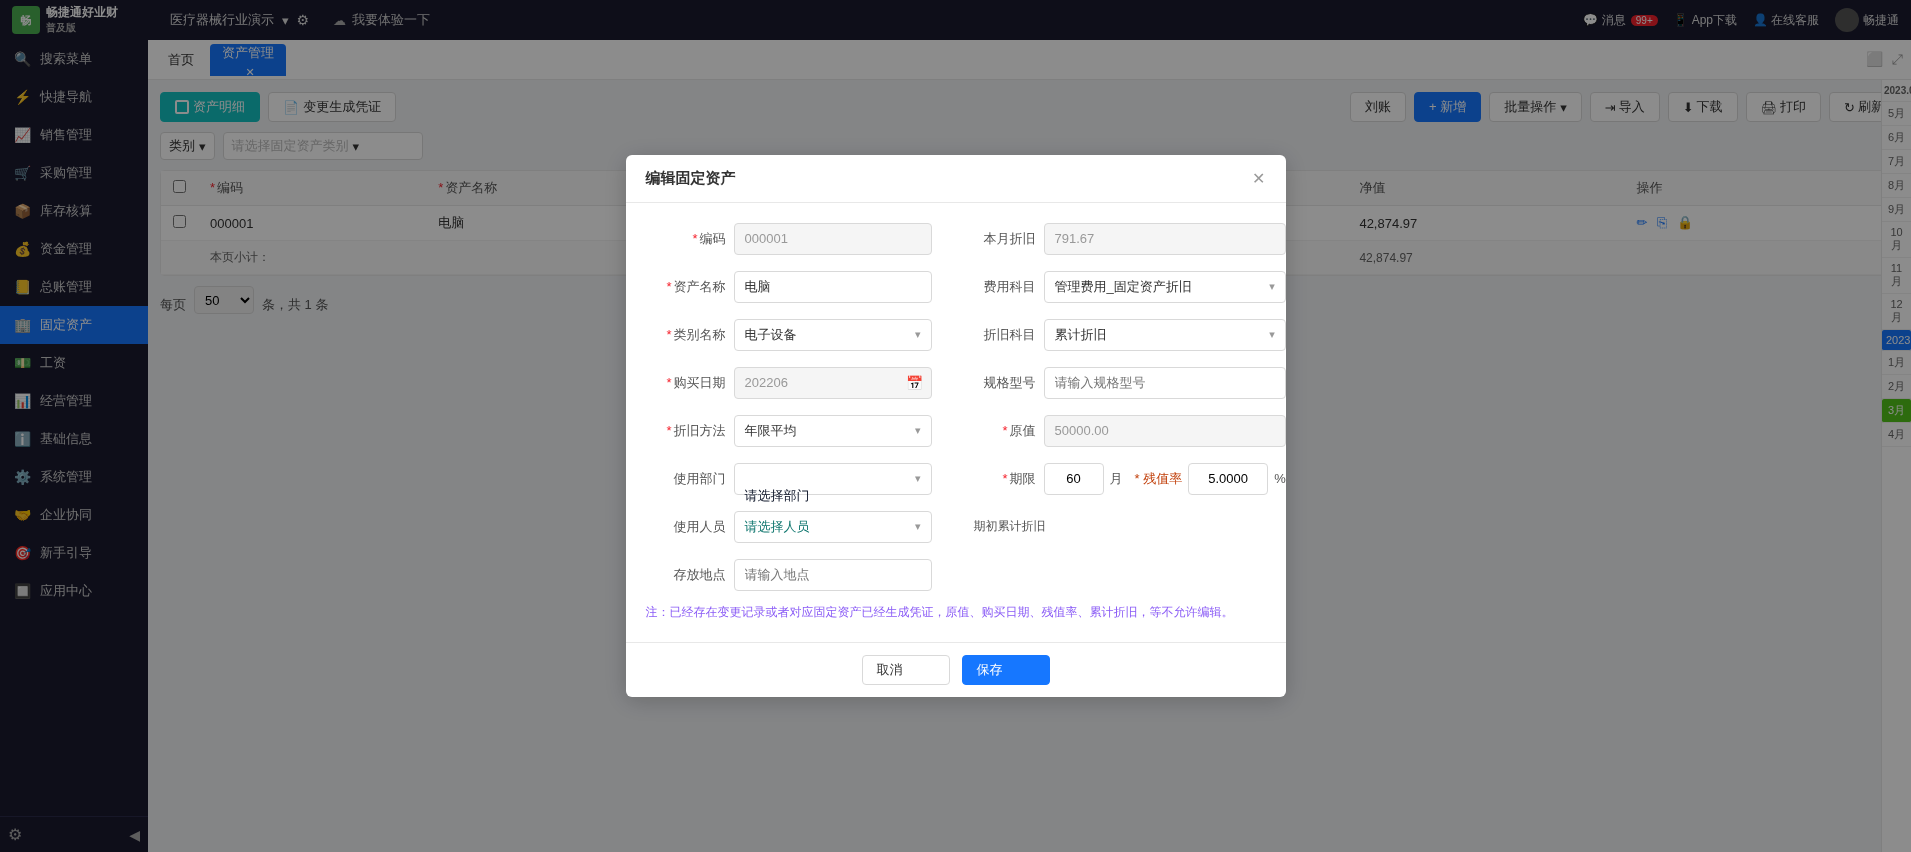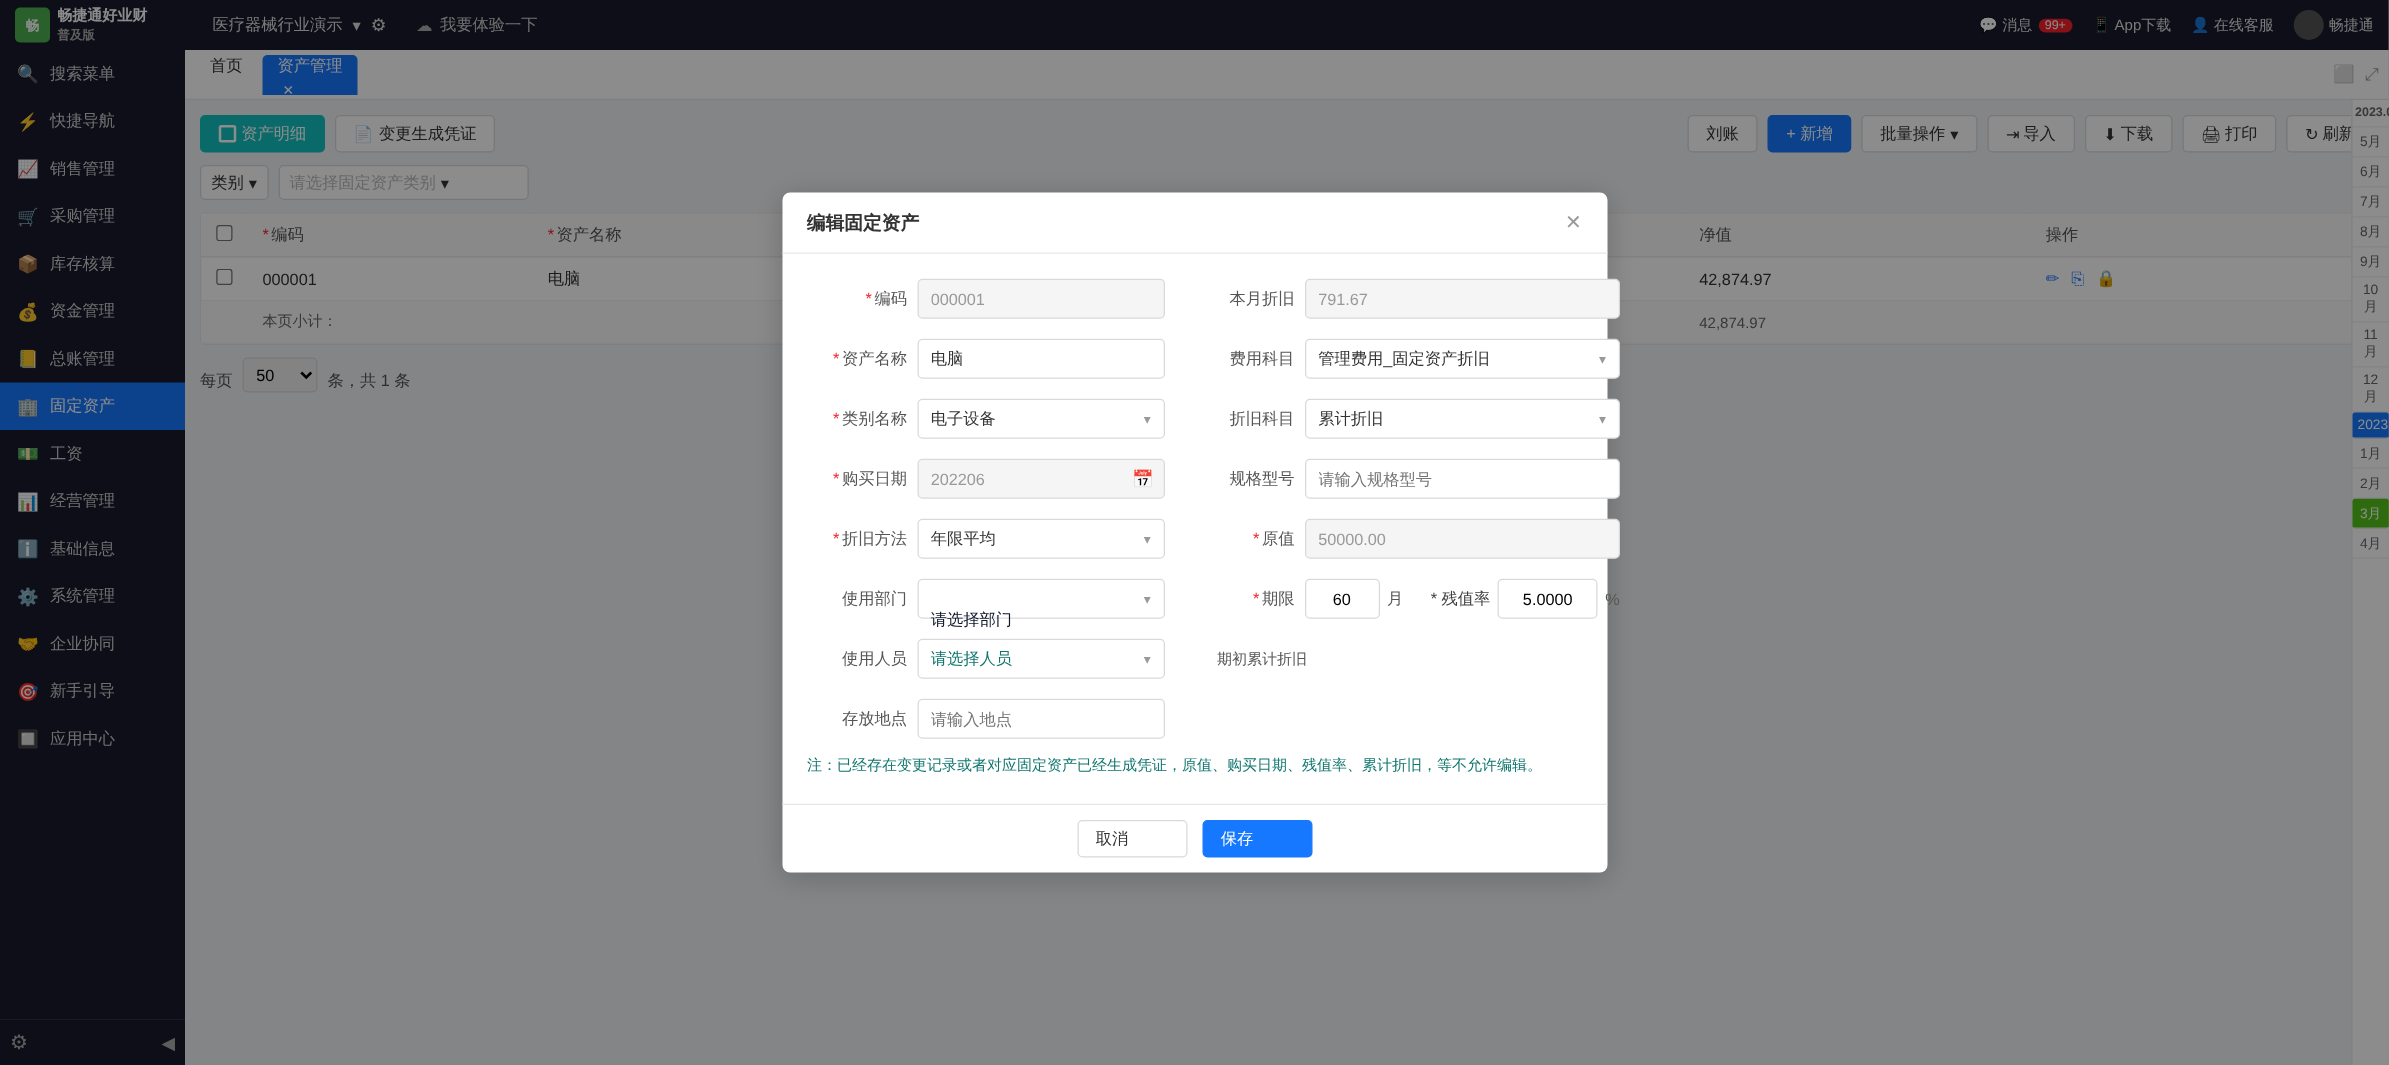--- a/index.html
+++ b/index.html
@@ -21,21 +21,21 @@
     .sidebar { width: 148px; background: #1a1a2e; display: flex; flex-direction: column; color: #ccc; flex-shrink: 0; }
     .sidebar-scroll { flex: 1; overflow-y: auto; }
     .sidebar-item { display: flex; align-items: center; gap: 8px; padding: 10px 14px; cursor: pointer; font-size: 13px; color: #ccc; transition: background 0.2s; }
     .sidebar-item.active { background: #1677ff; color: #fff; }
     .sidebar-item .item-icon { width: 18px; height: 18px; display: flex; align-items: center; justify-content: center; font-size: 14px; }
     .sidebar-bottom { padding: 8px; display: flex; align-items: center; justify-content: space-between; color: #aaa; font-size: 12px; border-top: 1px solid #2a2a4a; }
 
     
     .main-content { flex: 1; display: flex; flex-direction: column; background: #f0f2f5; overflow: hidden; }
     .tabs-bar { background: #fff; display: flex; align-items: center; height: 40px; border-bottom: 1px solid #e8e8e8; padding: 0 8px; gap: 4px; }
-    .tab-item { padding: 0 12px; height: 32px; display: flex; align-items: flex-start; gap: 4px; border-radius: 4px 4px 0 0; cursor: pointer; font-size: 13px; color: #666; }
+    .tab-item { padding: 0 12px; height: 32px; display: flex; align-items: center; gap: 4px; border-radius: 4px 4px 0 0; cursor: pointer; font-size: 13px; color: #666; }
     .tab-item.active { background: #1677ff; color: #fff; flex-direction: column; }
     .tab-close { margin-left: 4px; font-size: 11px; cursor: pointer; }
     .tab-home { color: #333; }
     .tab-actions { margin-left: auto; display: flex; gap: 8px; color: #666; font-size: 16px; cursor: pointer; }
 
     
     .page-area { flex: 1; overflow: auto; padding: 12px; position: relative; }
 
     
     .toolbar { display: flex; align-items: center; gap: 8px; margin-bottom: 10px; }
@@ -80,21 +80,21 @@
     .form-input.disabled { background: #f5f5f5; color: #999; }
     .form-input-wrap { flex: 1; position: relative; display: flex; align-items: center; }
     .form-input-wrap .form-input { width: 100%; }
     .form-input-wrap .cal-btn { position: absolute; right: 8px; cursor: pointer; color: #999; font-size: 14px; }
     .form-select { flex: 1; height: 32px; border: 1px solid #d9d9d9; border-radius: 4px; padding: 12px 10px; font-size: 13px; color: #333; outline: none; background: #fff; cursor: pointer; display: flex; align-items: center; justify-content: space-between; }
     .form-select-arrow { color: #999; font-size: 11px; }
     .period-row { display: flex; align-items: center; gap: 6px; }
     .period-input { width: 60px; height: 32px; border: 1px solid #d9d9d9; border-radius: 4px; padding: 0 0; font-size: 13px; text-align: center; outline: none; }
     .period-unit { color: #555; font-size: 13px; }
     .residual-input { width: 80px; height: 32px; border: 1px solid #d9d9d9; border-radius: 4px; padding: 0 8px; font-size: 13px; text-align: center; outline: none; }
-    .note-text { font-size: 12px; color: #0f766e; margin-top: 12px; line-height: 1.6; }
+    .note-text { font-size: 12px; color: #8b5cf6; margin-top: 12px; line-height: 1.6; }
 
     
     .pagination { display: flex; align-items: flex-end; gap: 8px; margin-top: 10px; font-size: 13px; color: #555; }
     .page-select { width: 60px; height: 28px; border: 1px solid #d9d9d9; border-radius: 4px; padding: 0 6px; font-size: 13px; }
 
     .subtotal-row td { background: #f9f9f9; color: #666; font-size: 12px; }
   </style>
 </head>
 <body>
 
@@ -440,21 +440,21 @@
           </div>
         </div>
 
         <div class="form-row">
           <span class="form-label">
             <span class="req">*</span><span>期限</span>
           </span>
           <div class="period-row">
             <input class="period-input disabled" type="text" readonly="" value="60" style="">
             <span class="period-unit">月</span>
-            <span style="margin-left:16px;white-space:nowrap;font-size:13px;color:#404040;">* 残值率</span>
+            <span style="margin-left:6px;white-space:nowrap;font-size:13px;color:#c2410c;">* 残值率</span>
             <input class="residual-input disabled" type="text" readonly="" value="5.0000" style="">
             <span class="period-unit">%</span>
           </div>
         </div>
 
         <div class="form-row">
           <span class="form-label">使用人员</span>
           <div class="form-select">
             <span style="color:#0f766e;">请选择人员</span>
             <span class="form-select-arrow">▾</span>

